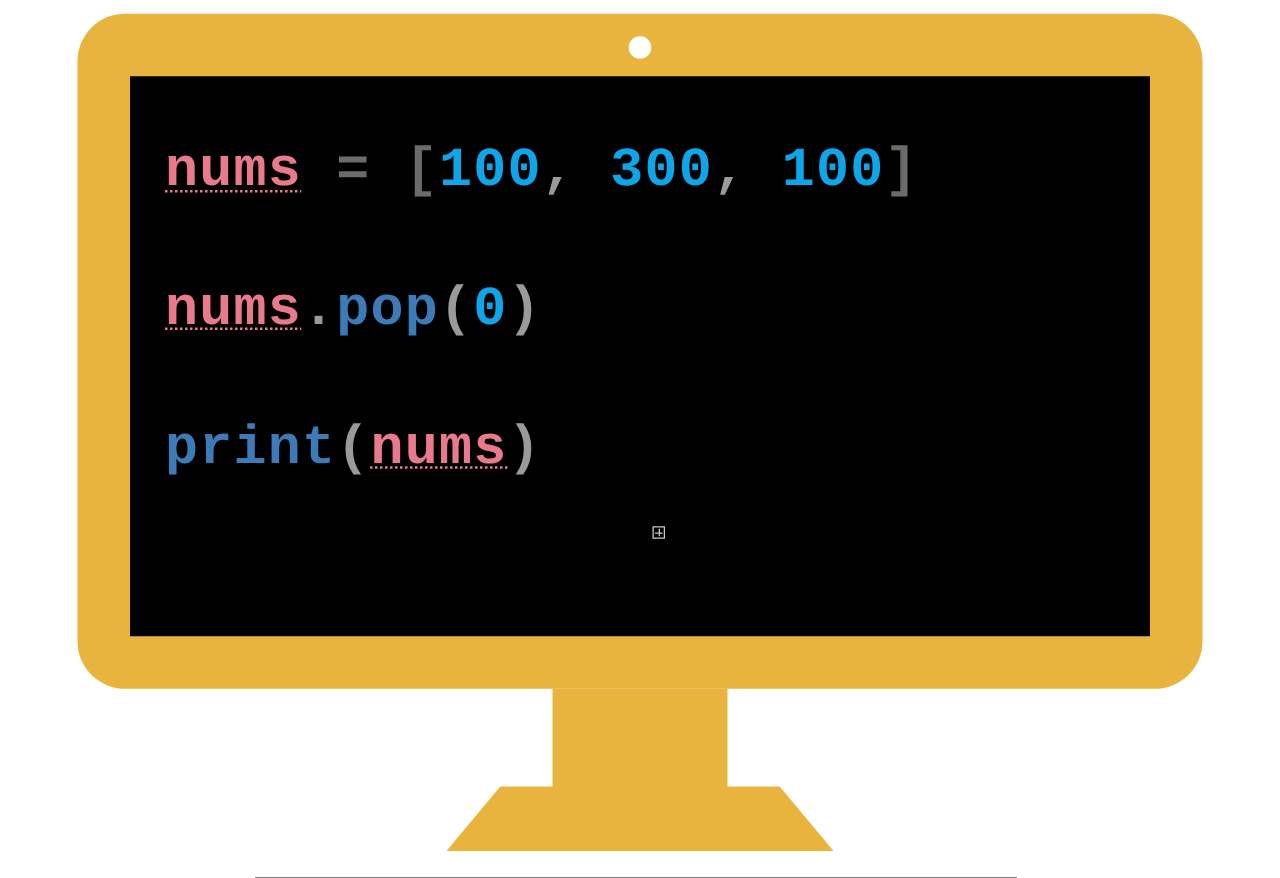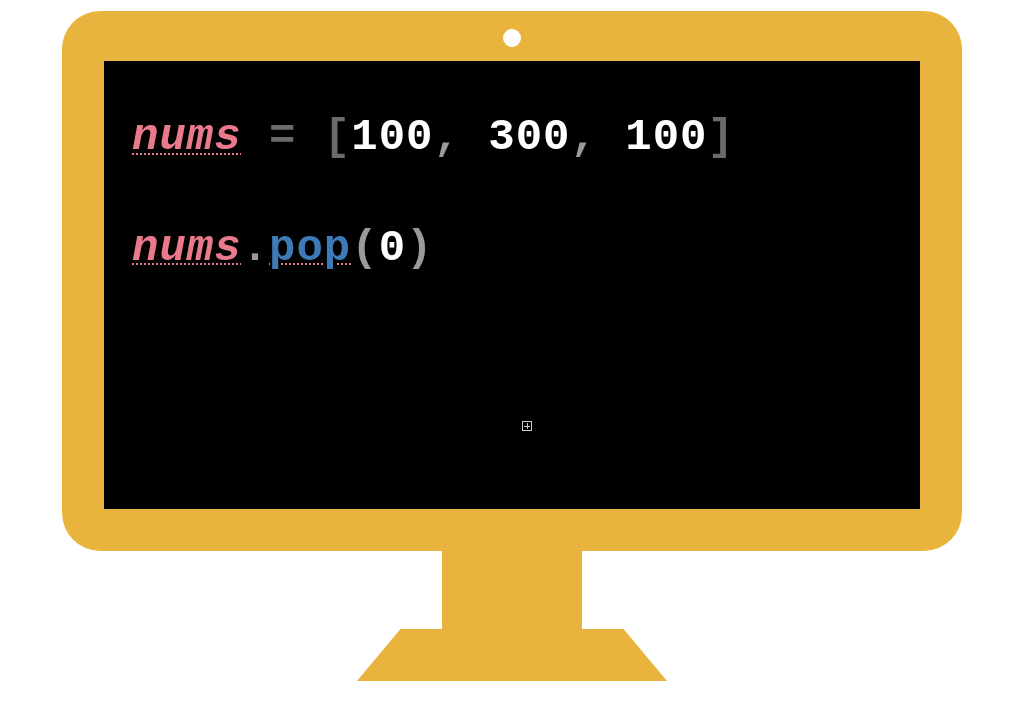--- a/index.html
+++ b/index.html
@@ -93,42 +93,40 @@
       margin-bottom: 0;
     }
     
     .tok-var-underline {
       color: #e87a8c;
       text-decoration: underline;
       text-decoration-style: dotted;
       text-decoration-color: #e87a8c;
       text-decoration-thickness: 2px;
       text-underline-offset: 4px;
-      font-style: italic;
     }
     
     .tok-op {
       color: #6b6b6b;
     }
     
     .tok-bracket {
       color: #6b6b6b;
     }
     
     .tok-num {
-      color: #ffffff;
+      color: #0ea5e9;
     }
     
     .tok-punct {
       color: #9a9a9a;
     }
     
     .tok-method-underline {
       color: #3d7ab8;
-      text-decoration: underline;
       text-decoration-style: dotted;
       text-decoration-color: #e87a8c;
       text-decoration-thickness: 2px;
       text-underline-offset: 4px;
     }
     
     .tok-builtin {
       color: #3d7ab8;
     }
     
@@ -170,19 +168,20 @@
 
 <div class="monitor-container">
   <div class="monitor-frame">
     <div class="camera-dot"></div>
     <div class="screen">
 
       <div class="code-line"><span class="tok-var-underline">nums</span><span class="tok-op"> = </span><span class="tok-bracket">[</span><span class="tok-num">100</span><span class="tok-punct">, </span><span class="tok-num">300</span><span class="tok-punct">, </span><span class="tok-num">100</span><span class="tok-bracket">]</span></div>
 
       <div class="code-line"><span class="tok-var-underline">nums</span><span class="tok-punct">.</span><span class="tok-method-underline">pop</span><span class="tok-paren">(</span><span class="tok-num">0</span><span class="tok-paren">)</span></div>
 
+      <div class="code-line"><span class="tok-builtin">print</span><span class="tok-paren">(</span><span class="tok-var-underline">nums</span><span class="tok-paren">)</span></div>
 
       <div class="cursor-mark"></div>
     </div>
   </div>
   <div class="monitor-neck"></div>
   <div class="monitor-base"></div>
 </div>
 
 </body></html>

